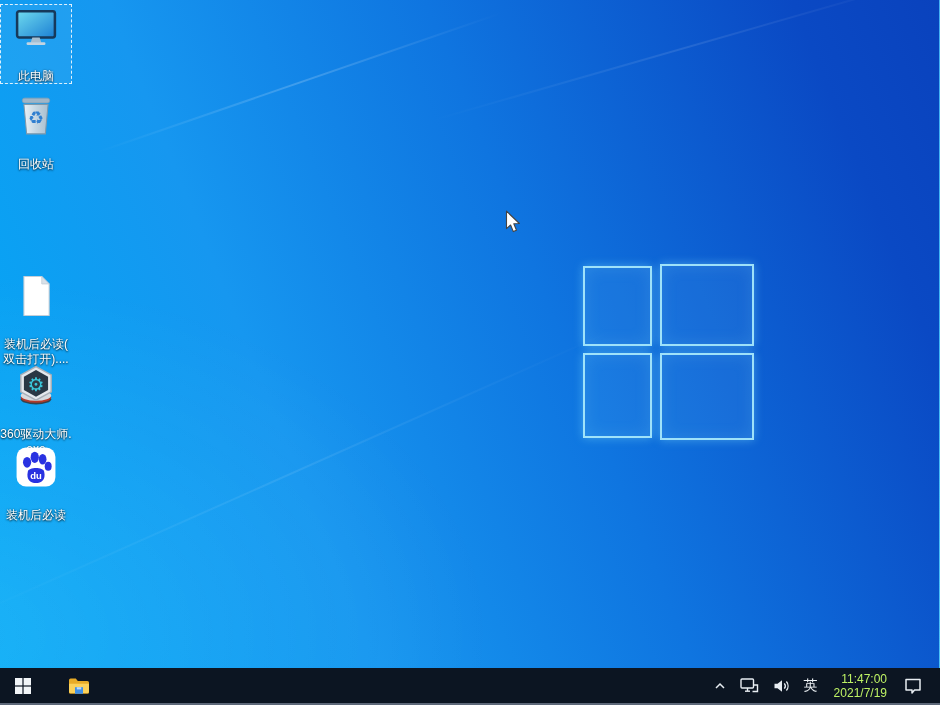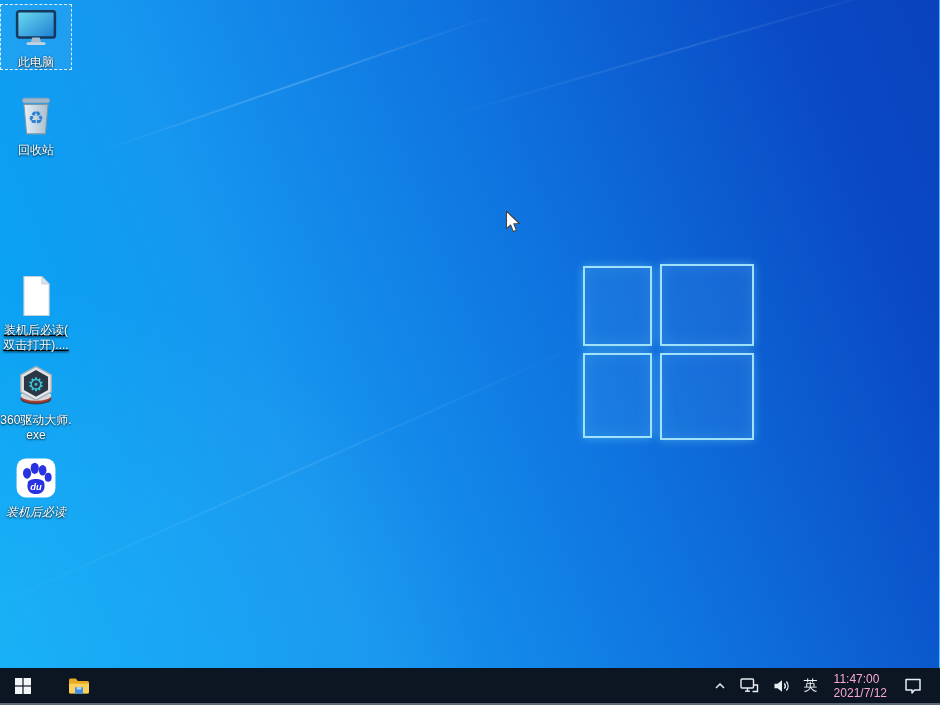--- a/index.html
+++ b/index.html
@@ -33,37 +33,37 @@
   .pane.br { left:77px; top:89px; width:94px; height:87px; }
 
   
   .icon-cell {
     position:absolute; left:0; width:72px; text-align:center; cursor:default;
     padding-top:3px;
   }
   .icon-cell.selected { outline:1px dashed rgba(255,255,255,0.85); outline-offset:-1px; background:rgba(255,255,255,0.06); }
   .icon-art { width:42px; height:42px; display:inline-block; }
   .icon-label {
-    margin-top:2px; color:#fff; font-size:12px; line-height:15px;
+    margin-top:16px; color:#fff; font-size:12px; line-height:15px;
     text-shadow:0 1px 2px rgba(0,0,0,0.75), 0 0 2px rgba(0,0,0,0.5);
     white-space:pre-line; word-break:break-all;
   }
 
   
   .taskbar {
     position:absolute; left:0; right:0; bottom:0; height:37px;
     background:#0c1522; display:flex; align-items:stretch;
     border-bottom:2px solid #5d6879;
   }
   .tb-btn { width:46px; display:flex; align-items:center; justify-content:center; cursor:pointer; }
   .tb-spacer { flex:1; }
   .tray { display:flex; align-items:center; gap:4px; padding-right:2px; }
   .tray-item { display:flex; align-items:center; justify-content:center; height:100%; padding:0 5px; cursor:pointer; }
   .lang { color:#eef2f6; font-size:14px; }
-  .clock { color:#f9a8d4; font-size:12px; line-height:14px; text-align:left; padding:0 7px; cursor:default; }
+  .clock { color:#bef264; font-size:12px; line-height:14px; text-align:right; padding:0 7px; cursor:default; }
   .showdesk { width:6px; border-left:1px solid rgba(255,255,255,0.3); cursor:pointer; }
 
   
   .cursor { position:absolute; left:505px; top:210px; pointer-events:none; z-index:99; }
 </style>
 </head>
 <body>
 
 <div class="desktop">
   <div class="ray ray1"></div>
@@ -102,21 +102,21 @@
       </linearGradient>
         </defs>
       <rect x="7" y="3" width="26" height="4.6" rx="2.2" fill="#9fb6c8" stroke="#86a0b4" stroke-width="0.8"></rect>
       <path d="M8.5 9 h23 l-2.6 28 h-17.8 z" fill="url(#g-bin)" stroke="#8099ab" stroke-width="1"></path>
       <text x="20" y="28" font-size="17" fill="#2f7fd0" text-anchor="middle">♻</text>
     </svg>
     <div class="icon-label">回收站</div>
   </div>
 
 
-  <div class="icon-cell" style="top:272px;text-decoration:underline;">
+  <div class="icon-cell" style="top:272px;">
     <svg class="icon-art" viewBox="0 0 40 40">
       <path d="M8.5 1.5 h17 l7 7 v30 h-24 z" fill="#ffffff" stroke="#c4ced8" stroke-width="1"></path>
       <path d="M25.5 1.5 l7 7 h-7 z" fill="#d9e1e9" stroke="#c4ced8" stroke-width="0.8"></path>
     </svg>
     <div class="icon-label">装机后必读(
 双击打开)....</div>
   </div>
 
   <div class="icon-cell" style="top:362px;">
     <svg class="icon-art" viewBox="0 0 40 40">
@@ -124,21 +124,21 @@
       <ellipse cx="20" cy="31" rx="14.5" ry="5" fill="#b23a2c"></ellipse>
       <ellipse cx="20" cy="29" rx="14.5" ry="5" fill="#d7dbe0"></ellipse>
       <polygon points="20,1.5 34.5,9.5 34.5,25.5 20,33.5 5.5,25.5 5.5,9.5" fill="#e4e8ed" stroke="#a7afb8" stroke-width="1.4"></polygon>
       <polygon points="20,4.8 31.5,11.2 31.5,23.8 20,30.2 8.5,23.8 8.5,11.2" fill="#2a3845"></polygon>
       <text x="20" y="24.5" font-size="18" text-anchor="middle" fill="#3ac7db">⚙</text>
     </svg>
     <div class="icon-label">360驱动大师.
 exe</div>
   </div>
 
-  <div class="icon-cell" style="top:454px;font-style:italic;">
+  <div class="icon-cell" style="top:443px;">
     <svg class="icon-art" viewBox="0 0 40 40">
       <rect x="1.5" y="1.5" width="37" height="37" rx="9" fill="#ffffff"></rect>
       <ellipse cx="11.5" cy="15.5" rx="3.9" ry="5.1" fill="#2932e1"></ellipse>
       <ellipse cx="18.8" cy="10.8" rx="3.9" ry="5.4" fill="#2932e1"></ellipse>
       <ellipse cx="26.3" cy="12.6" rx="3.7" ry="5" fill="#2932e1"></ellipse>
       <ellipse cx="31.6" cy="19.2" rx="3.3" ry="4.3" fill="#2932e1"></ellipse>
       <path d="M12.2 24.5 c0.5-4.6 15.1-4.6 15.6 0 c1.8 7.8-3 10.8-7.8 10.8 s-9.6-3-7.8-10.8 z" fill="#2932e1"></path>
       <text x="20" y="31.5" font-size="9" font-weight="bold" fill="#ffffff" text-anchor="middle">du</text>
     </svg>
     <div class="icon-label">装机后必读</div>
@@ -186,21 +186,21 @@
     <div class="tray-item">
       <svg width="17" height="14" viewBox="0 0 17 14">
         <path d="M1.5 4.8 h3 L9 1.2 v11.6 L4.5 9.2 h-3 z" fill="#e8edf2"></path>
         <path d="M11.3 4.3 a4.3 4.3 0 0 1 0 5.4" stroke="#e8edf2" fill="none" stroke-width="1.3"></path>
         <path d="M13.4 2.5 a7 7 0 0 1 0 9" stroke="#e8edf2" fill="none" stroke-width="1.3"></path>
       </svg>
     </div>
     <div class="tray-item lang">英</div>
     <div class="clock">
       <div>11:47:00</div>
-      <div>2021/7/12</div>
+      <div>2021/7/19</div>
     </div>
     <div class="tray-item">
       <svg width="20" height="18" viewBox="0 0 20 18">
         <path d="M3 2.5 h14 v10.5 h-5.5 l-2.5 3 v-3 H3 z" fill="none" stroke="#e8edf2" stroke-width="1.5" stroke-linejoin="round"></path>
       </svg>
     </div>
     <div class="showdesk"></div>
   </div>
 </div>
 

